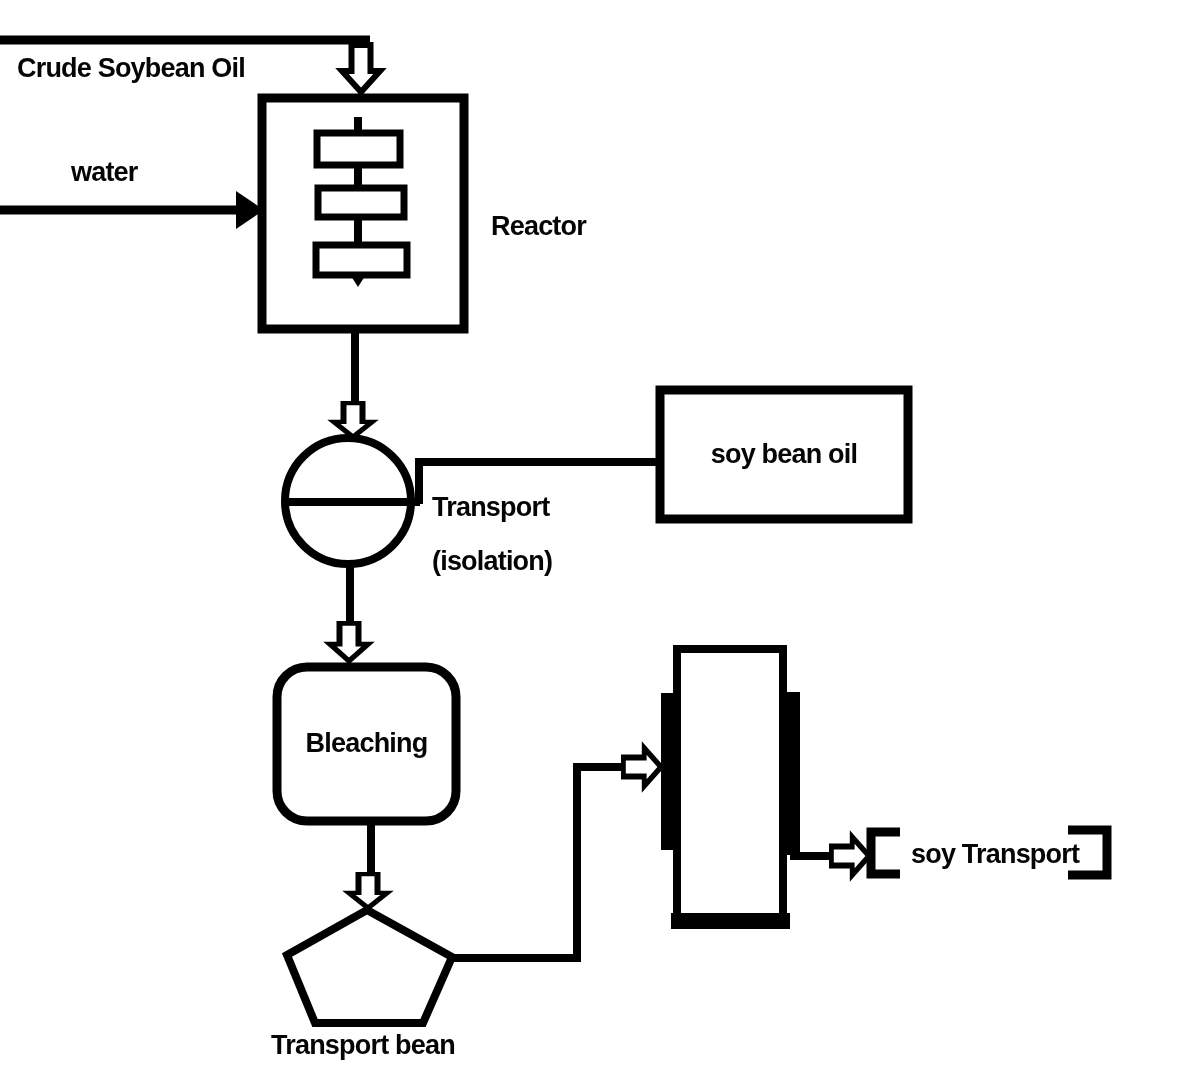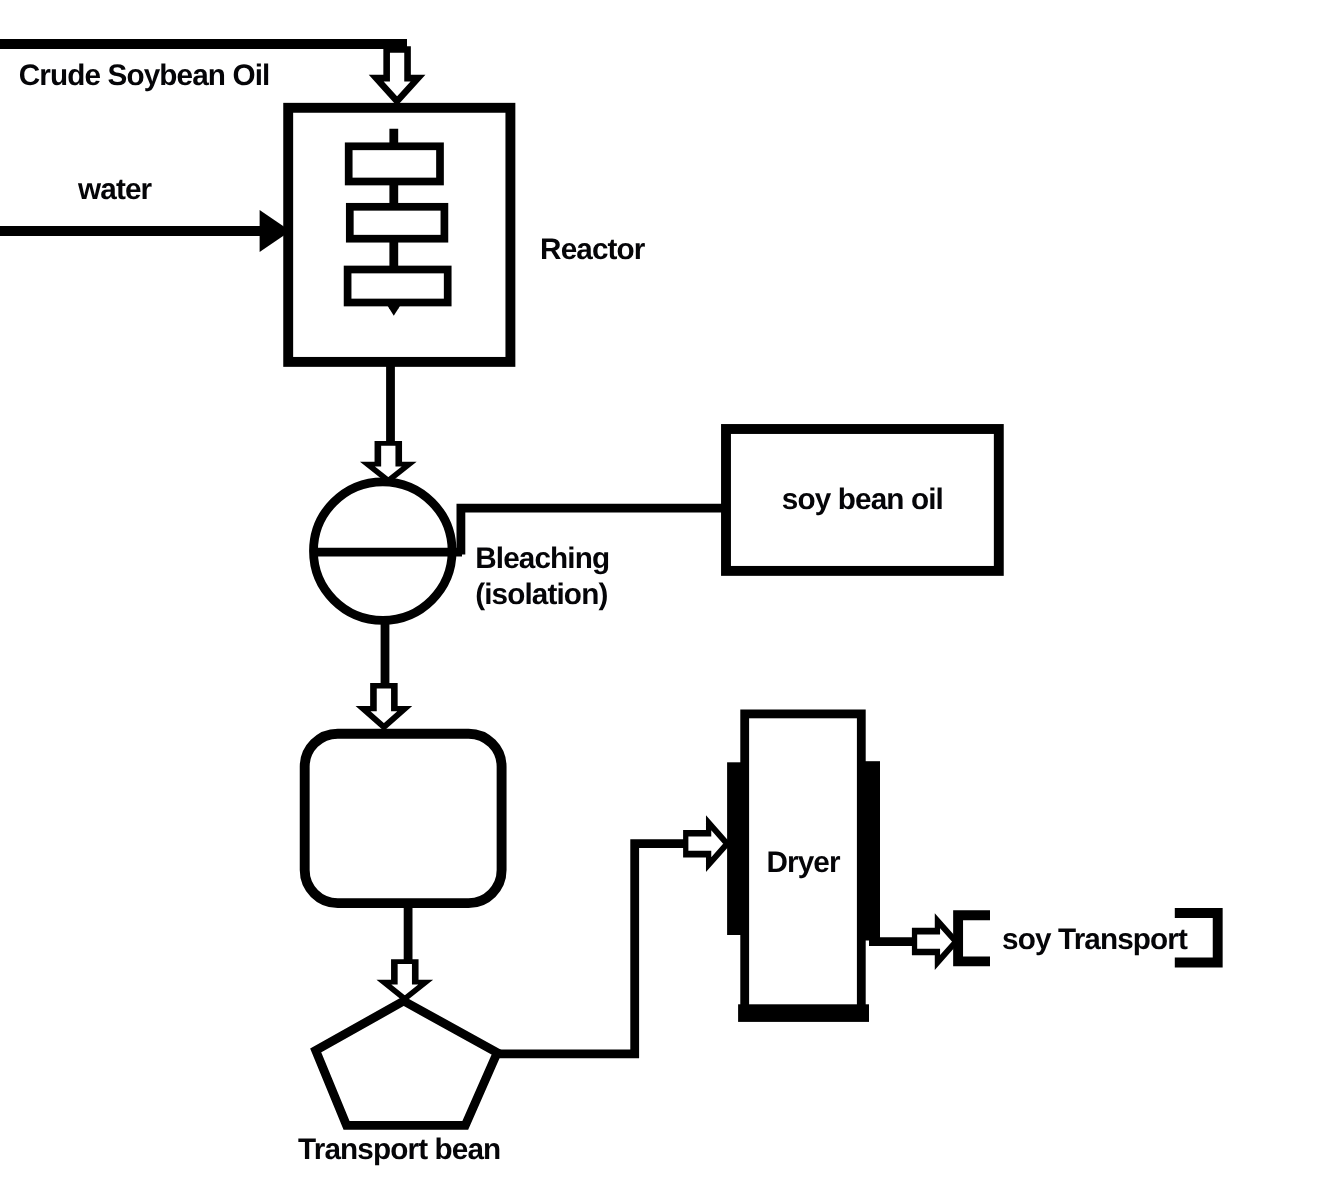--- a/index.html
+++ b/index.html
@@ -99,26 +99,26 @@
     <use href="#hollow-arrow" xlink:href="#hollow-arrow" transform="translate(869,856) rotate(-90) scale(1,0.8)"></use>
   </svg>
 
   <div class="lbl" style="left:17px; top:53px;">Crude Soybean Oil</div>
 
   <div class="lbl" style="left:71px; top:157px;">water</div>
 
   <div class="lbl" style="left:491px; top:186px;margin-top:25px;">Reactor</div>
 
   <div class="lbl" id="centrifuge-label" style="left:432px; top:491px;">
-    <span style="display:block;">Bleaching</span>
-    <span style="display:block;">(isolation)</span>
+    <span style="display:block;">Transport</span>
+    <span style="display:block;margin-top:21px;">(isolation)</span>
   </div>
 
   <div class="lbl lbl-centered" style="left:658px; top:388px; width:252px; height:133px;">soy bean oil</div>
 
+  <div class="lbl lbl-centered" style="left:273px; top:663px; width:187px; height:162px;">Bleaching</div>
 
-  <div class="lbl lbl-centered" style="left:677px; top:649px; width:106px; height:271px;">Dryer</div>
 
   <div class="lbl" style="left:911px; top:839px;">soy Transport</div>
 
   <div class="lbl" style="left:271px; top:1030px;">Transport bean</div>
 
 </div>
 
 </body></html>

